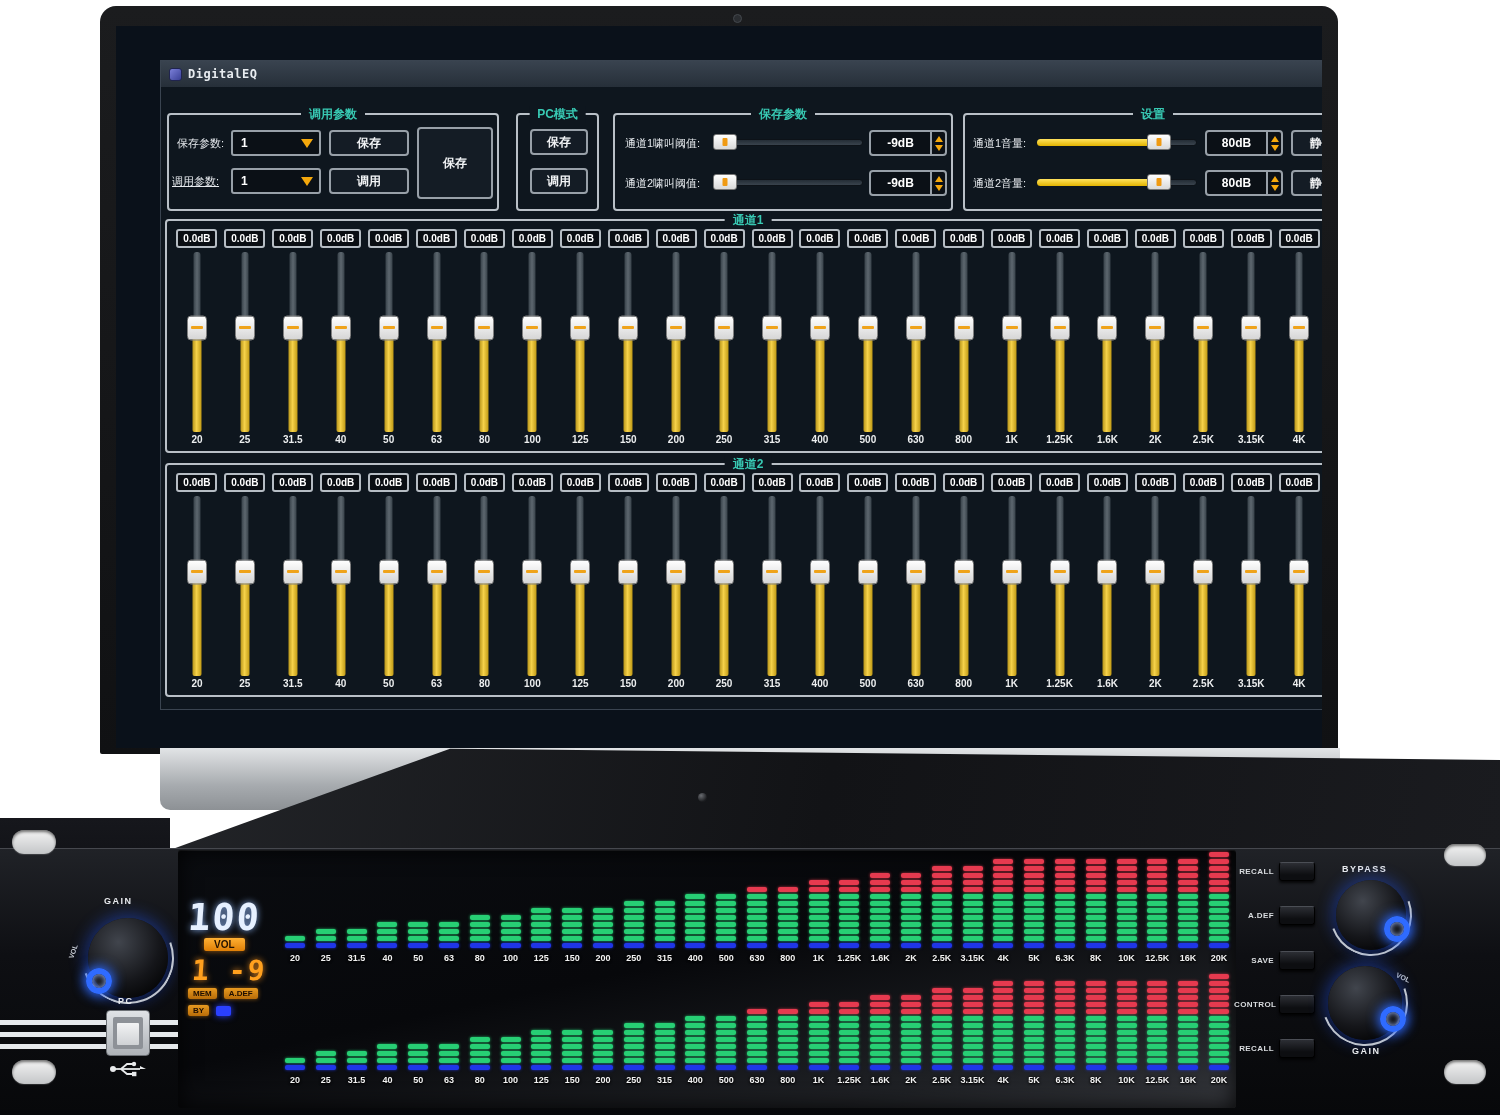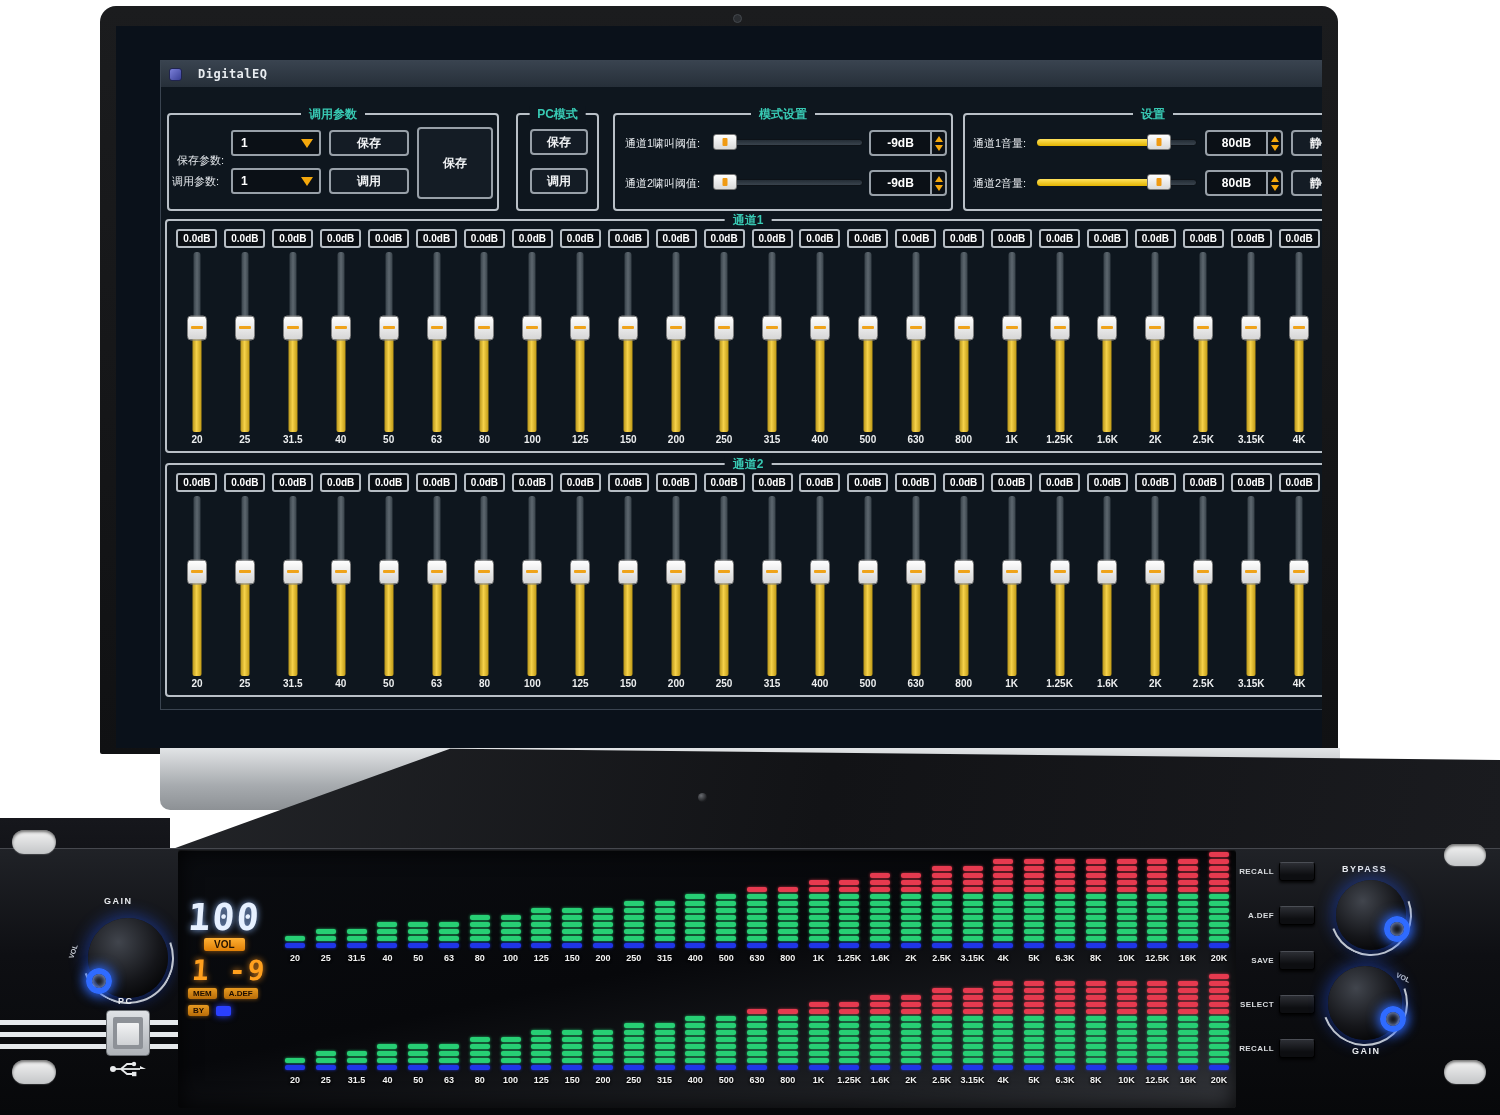--- a/index.html
+++ b/index.html
@@ -13,21 +13,21 @@
             background:#2a2d31; border:1px solid #44484d; }
   .screen { position:absolute; left:16px; top:20px; width:1206px; height:722px;
             background:#0a111a; overflow:hidden; }
   .laptop-base { position:absolute; left:160px; top:748px; width:1180px; height:62px;
             background:linear-gradient(#e2e4e6,#a7abaf 60%,#8d9195); border-radius:0 0 10px 10px; }
 
   
   .window { position:absolute; left:44px; top:34px; width:1174px; height:650px;
             background:#0e161e; border:1px solid #3a4450; }
   .titlebar { position:relative; height:26px; background:linear-gradient(#39434f,#262f39);
-              display:flex; align-items:center; padding:0 8px; gap:16px; }
+              display:flex; align-items:center; padding:0 8px; gap:6px; }
   .title-icon { width:13px; height:13px; border-radius:3px;
               background:linear-gradient(135deg,#7a7fd8,#3a4096); border:1px solid #20244f; }
   .title-text { color:#e8ecf0; font-size:12px; font-weight:bold; letter-spacing:.5px;
               font-family:"DejaVu Sans Mono", monospace; }
 
   .group { position:absolute; border:2px solid #b9c0c7; border-radius:4px; }
   .group-title { position:absolute; top:-9px; left:50%; transform:translateX(-50%);
               background:#0e161e; color:#38c9b3; font-size:12px; font-weight:bold;
               padding:0 8px; white-space:nowrap; }
   .g-label { position:absolute; color:#e6eaee; font-size:11px; white-space:nowrap; }
@@ -165,43 +165,43 @@
     <div class="screen">
 
       <div class="window">
         <div class="titlebar">
           <span class="title-icon"></span>
           <span class="title-text">DigitalEQ</span>
         </div>
 
         <div class="group" style="left:6px; top:52px; width:332px; height:98px;">
           <span class="group-title">调用参数</span>
-          <span class="g-label" style="left:8px; top:21px;margin-top:17px;">保存参数:</span>
+          <span class="g-label" style="left:8px; top:21px;">保存参数:</span>
           <div class="select" style="left:62px; top:15px; width:90px;">
             <span>1</span>
             <span class="arrow"></span>
           </div>
           <div class="btn" style="left:160px; top:15px; width:80px;">保存</div>
-          <span class="g-label" style="left:3px; top:59px;">调用参数:</span>
+          <span class="g-label" style="left:3px; top:59px;text-decoration:underline;">调用参数:</span>
           <div class="select" style="left:62px; top:53px; width:90px;">
             <span>1</span>
             <span class="arrow"></span>
           </div>
           <div class="btn" style="left:160px; top:53px; width:80px;">调用</div>
           <div class="btn" style="left:248px; top:12px; width:76px; height:72px;">保存</div>
         </div>
 
         <div class="group" style="left:355px; top:52px; width:83px; height:98px;">
           <span class="group-title">PC模式</span>
           <div class="btn" style="left:12px; top:14px; width:58px;">保存</div>
           <div class="btn" style="left:12px; top:53px; width:58px;">调用</div>
         </div>
 
         <div class="group" style="left:452px; top:52px; width:340px; height:98px;">
-          <span class="group-title">模式设置</span>
+          <span class="group-title">保存参数</span>
           <span class="g-label" style="left:10px; top:21px;">通道1啸叫阈值:</span>
           <div class="hslider" style="left:106px; top:19px; width:142px;">
             <div class="track"></div>
               <div class="handle" style="left: 3%;"></div>
           </div>
           <div class="spinbox" style="left:254px; top:15px; width:78px;">
             <span class="val">-9dB</span>
             <span class="spin">
                 <span class="up"></span>
                 <span class="dn"></span>
@@ -1612,21 +1612,21 @@
       </div>
       <div class="dev-btn-row">
         <span class="dev-btn-label">A.DEF</span>
         <div class="keycap"></div>
       </div>
       <div class="dev-btn-row">
         <span class="dev-btn-label">SAVE</span>
         <div class="keycap"></div>
       </div>
       <div class="dev-btn-row">
-        <span class="dev-btn-label">SELECT</span>
+        <span class="dev-btn-label">CONTROL</span>
         <div class="keycap"></div>
       </div>
       <div class="dev-btn-row">
         <span class="dev-btn-label">RECALL</span>
         <div class="keycap"></div>
       </div>
     </div>
 
   <span class="panel-label" style="left:1342px; top:864px;">BYPASS</span>
   <div class="knob" style="left:1336px; top:880px; width:70px; height:70px;">

